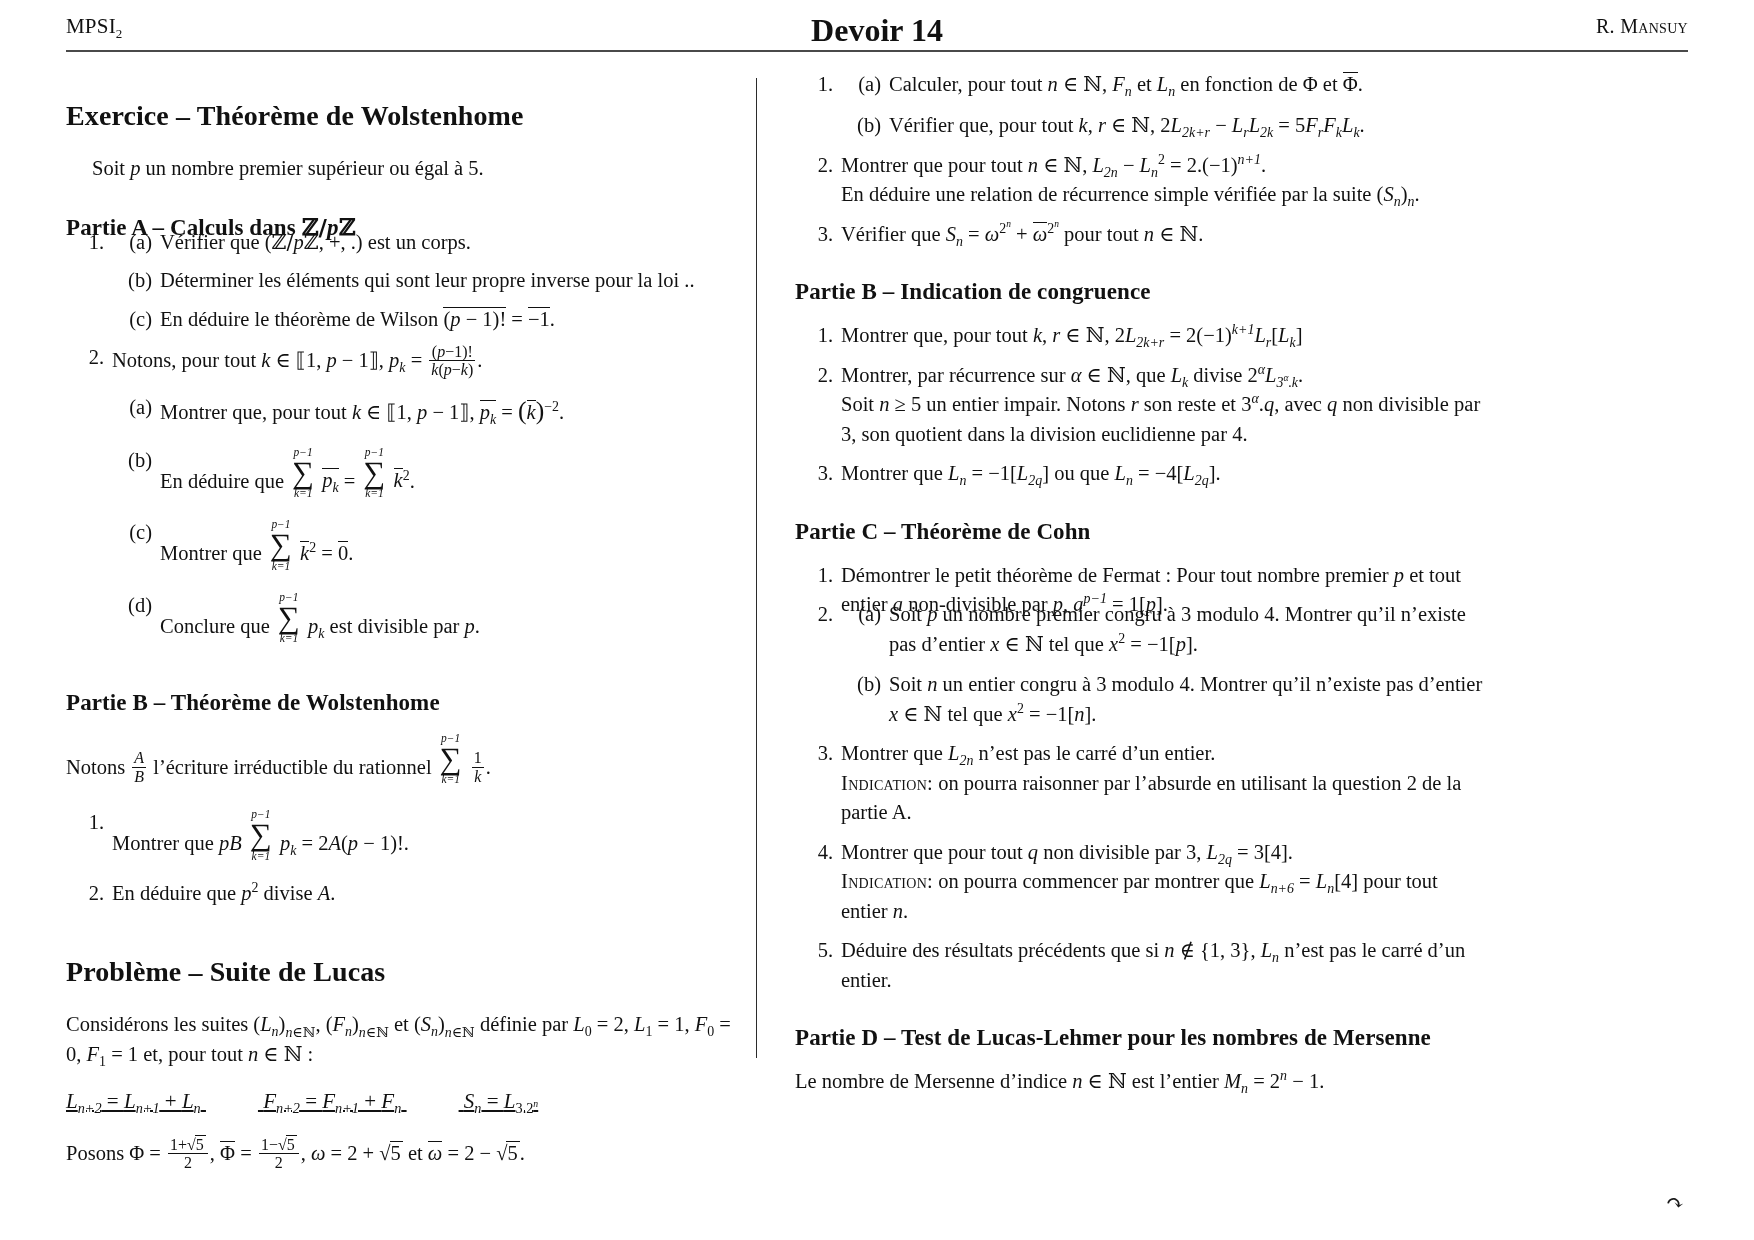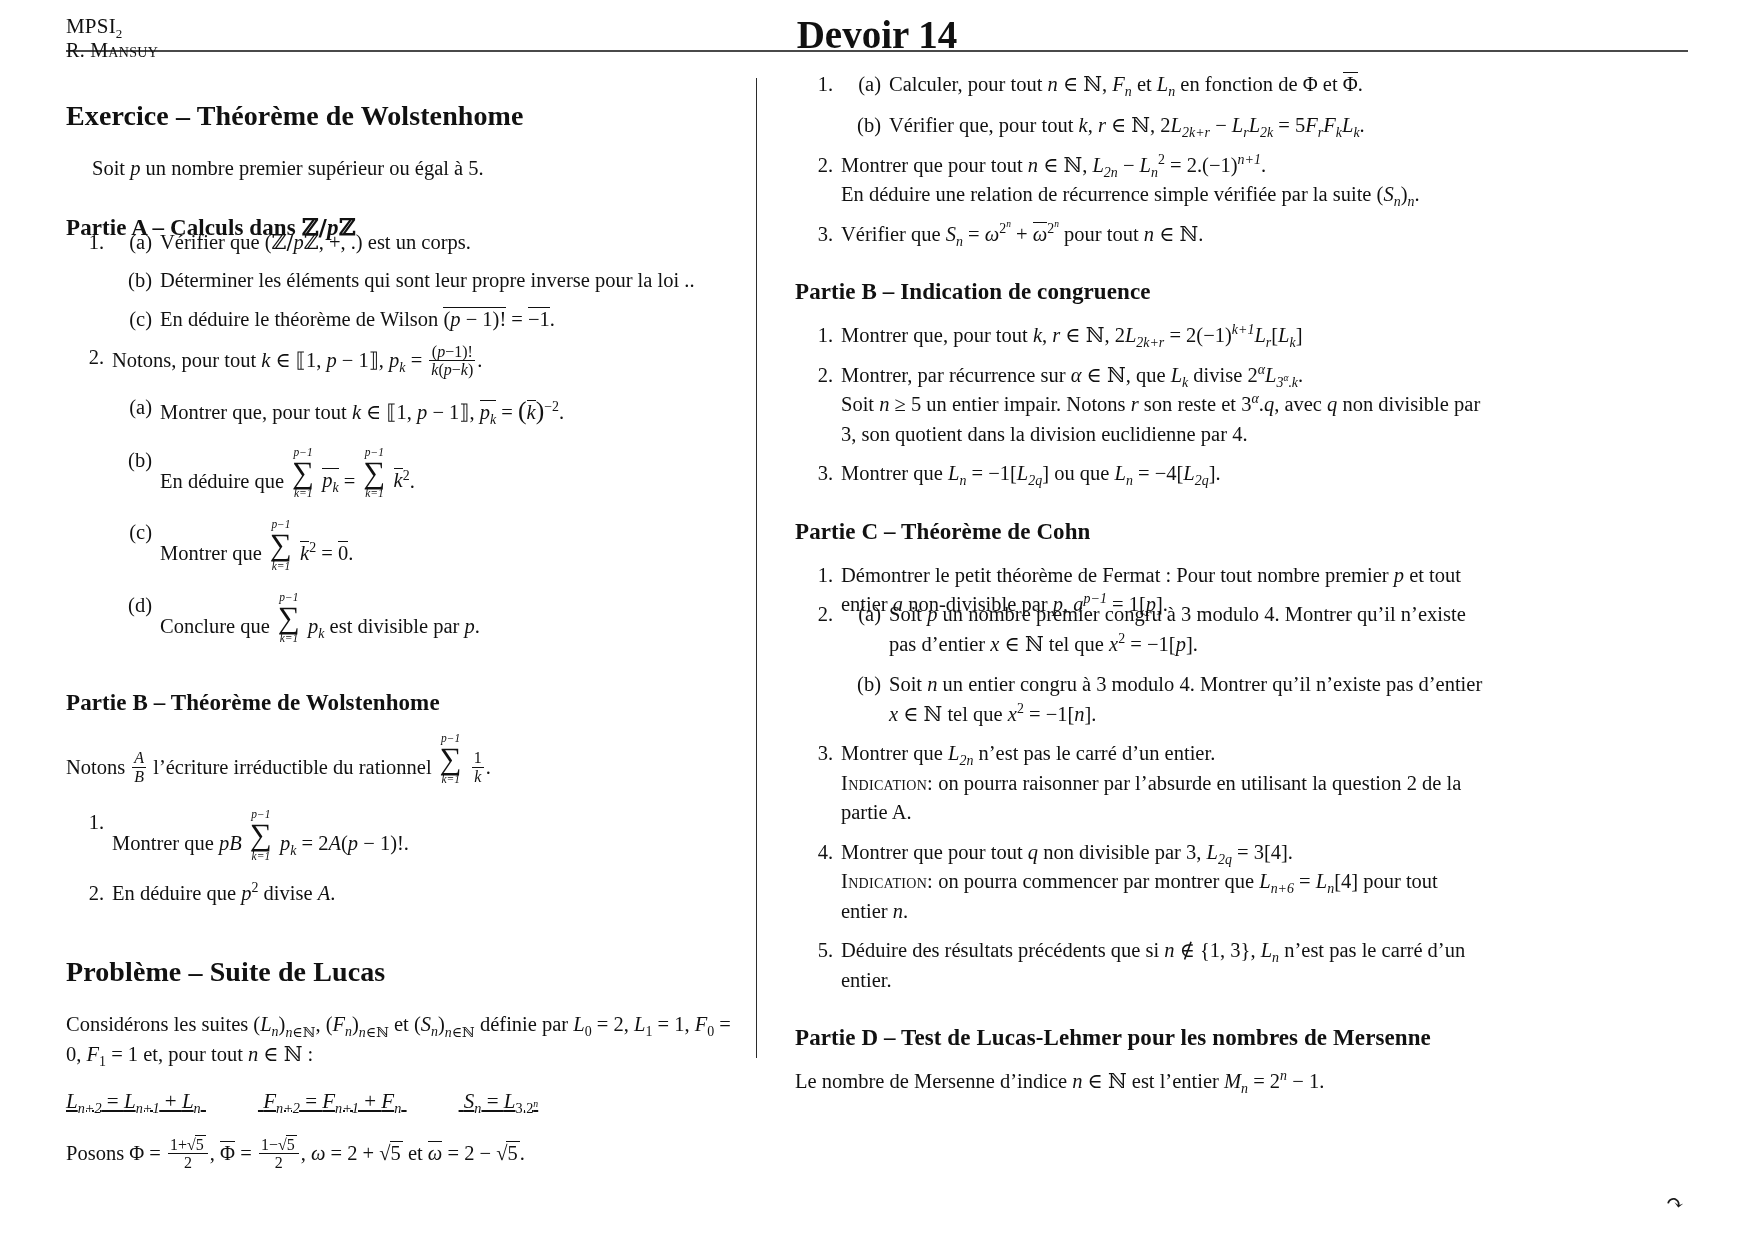--- a/index.html
+++ b/index.html
@@ -23,30 +23,29 @@
     padding: 14px 66px 0 66px;
   }
 
   
   .runhead {
     display: flex;
     align-items: baseline;
     justify-content: space-between;
     height: 34px;
     font-size: 19px;
-    flex-direction: column;
   }
   .runhead .course {
     font-variant: small-caps;
     letter-spacing: .2px;
     font-size: 21px;
   }
   .runhead .course sub { font-size: 13px; }
   .runhead .doctitle {
-    font-size: 39px;
+    font-size: 32px;
     font-weight: 700;
     position: absolute;
     left: 0; right: 0;
     text-align: center;
     top: 12px;
   }
   .runhead .author {
     font-variant: small-caps;
     font-size: 20px;
     letter-spacing: .3px;

